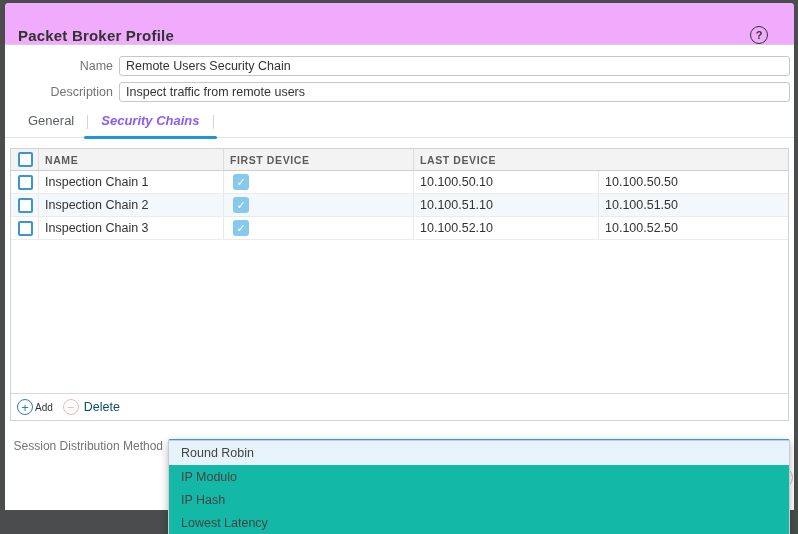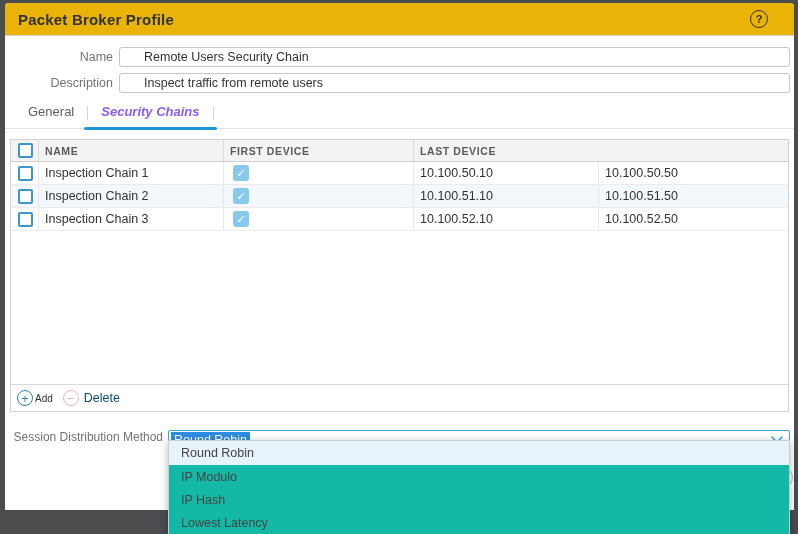--- a/index.html
+++ b/index.html
@@ -5,35 +5,35 @@
   * { margin:0; padding:0; box-sizing:border-box; }
   html,body { width:798px; height:534px; }
   body { font-family:"Liberation Sans", sans-serif; }
 
   .screen { position:relative; width:798px; height:534px; background:#4a4c4d; overflow:hidden; }
 
   
   .dialog { position:absolute; left:5px; top:3px; width:789px; height:507px;
             background:#ffffff; border-radius:4px 4px 0 0; }
 
-  .titlebar { height:33px; background:#eab308; border-bottom:1px solid #d2d2d2;
-              border-radius:4px 4px 0 0; display:flex; align-items:center;
+  .titlebar { height:42px; background:#f0abfc; border-bottom:1px solid #d2d2d2;
+              border-radius:4px 4px 0 0; display:flex; align-items:flex-end;
               padding:0 26px 0 13px; }
   .titlebar .title { font-size:15px; color:#333333; font-weight:600; letter-spacing:.2px; }
   .help-circle { margin-left:auto; width:18px; height:18px; border:1.5px solid #333333;
                  border-radius:50%; display:flex; align-items:center; justify-content:center;
                  font-size:11px; font-weight:bold; color:#333333; cursor:pointer; }
 
   
   .form { margin-top:11px; }
   .frow { display:flex; align-items:center; padding-right:4px; margin-bottom:6px; }
   .frow label { width:108px; text-align:right; margin-right:6px; font-size:12.5px; color:#737373; white-space:nowrap; }
   .frow input { flex:1; height:20px; border:1px solid #c6c6c6; border-radius:3px;
                 font-family:"Liberation Sans", sans-serif; font-size:12.5px; color:#333333;
-                padding:0 24px; outline:none; }
+                padding:0 6px; outline:none; }
 
   
   .tabs { display:flex; align-items:flex-end; height:27px; margin-top:9px;
           border-bottom:1px solid #e2e2e2; padding-left:10px; }
   .tab { position:relative; font-size:13px; color:#5a6065; padding:0 13px 9px; cursor:pointer; }
   .tab.active { color:#8b5cf6; font-weight:bold;font-style:italic; }
   .tab.active::after { content:""; position:absolute; left:-4px; right:-4px; bottom:-2px;
                        height:3px; background:#2196d6; border-radius:2px; }
   .tabsep { width:1px; height:14px; background:#d5d5d5; margin-bottom:8px; }
 

